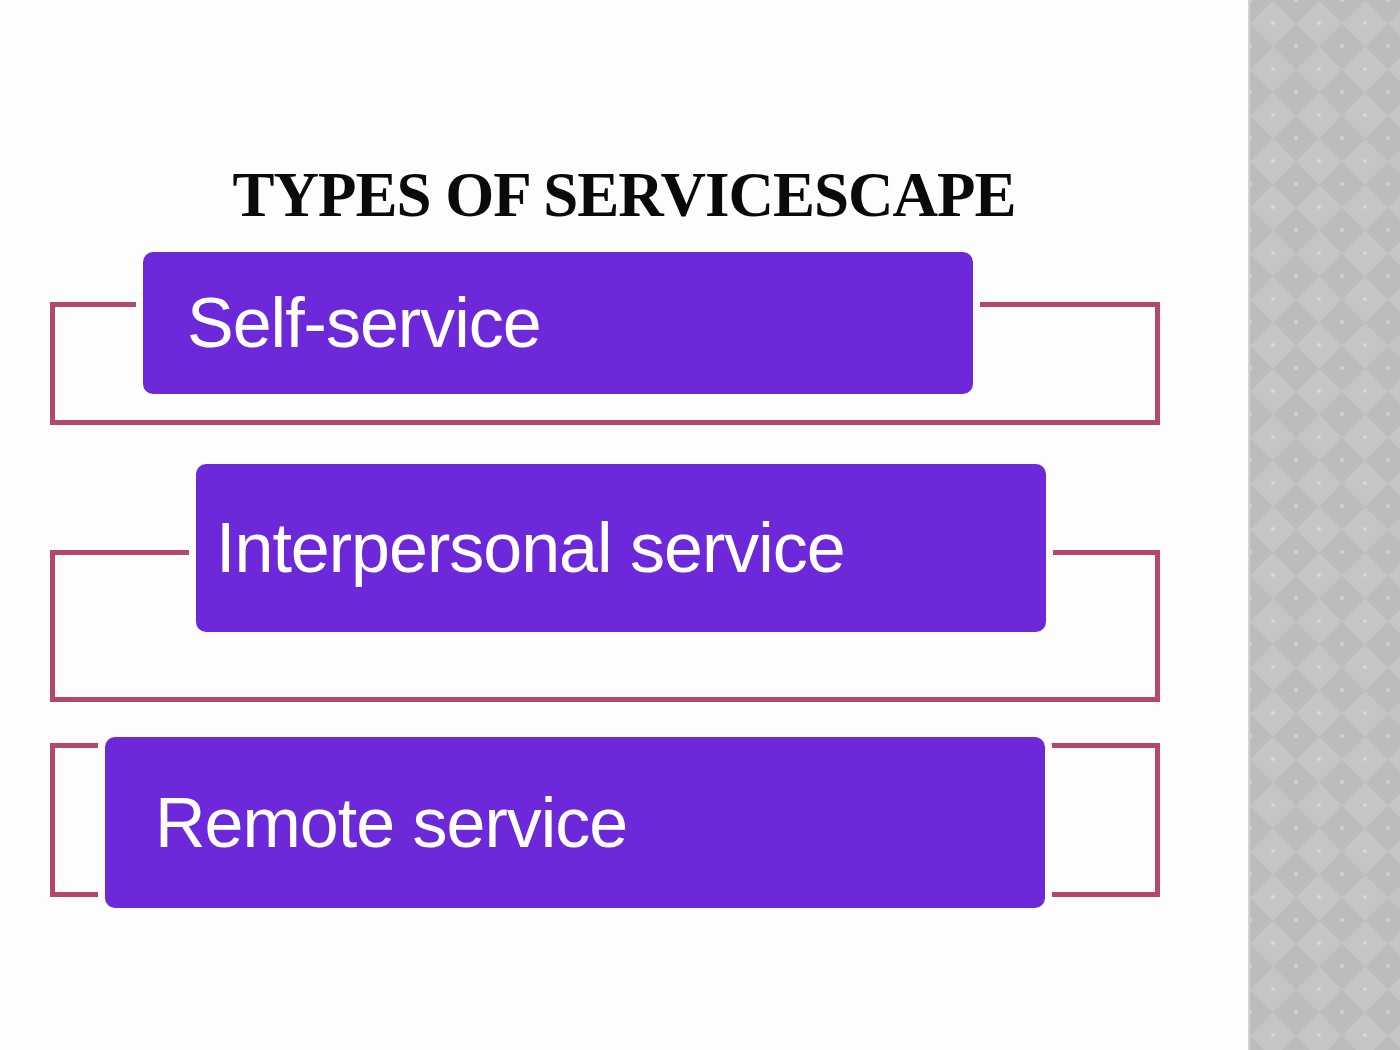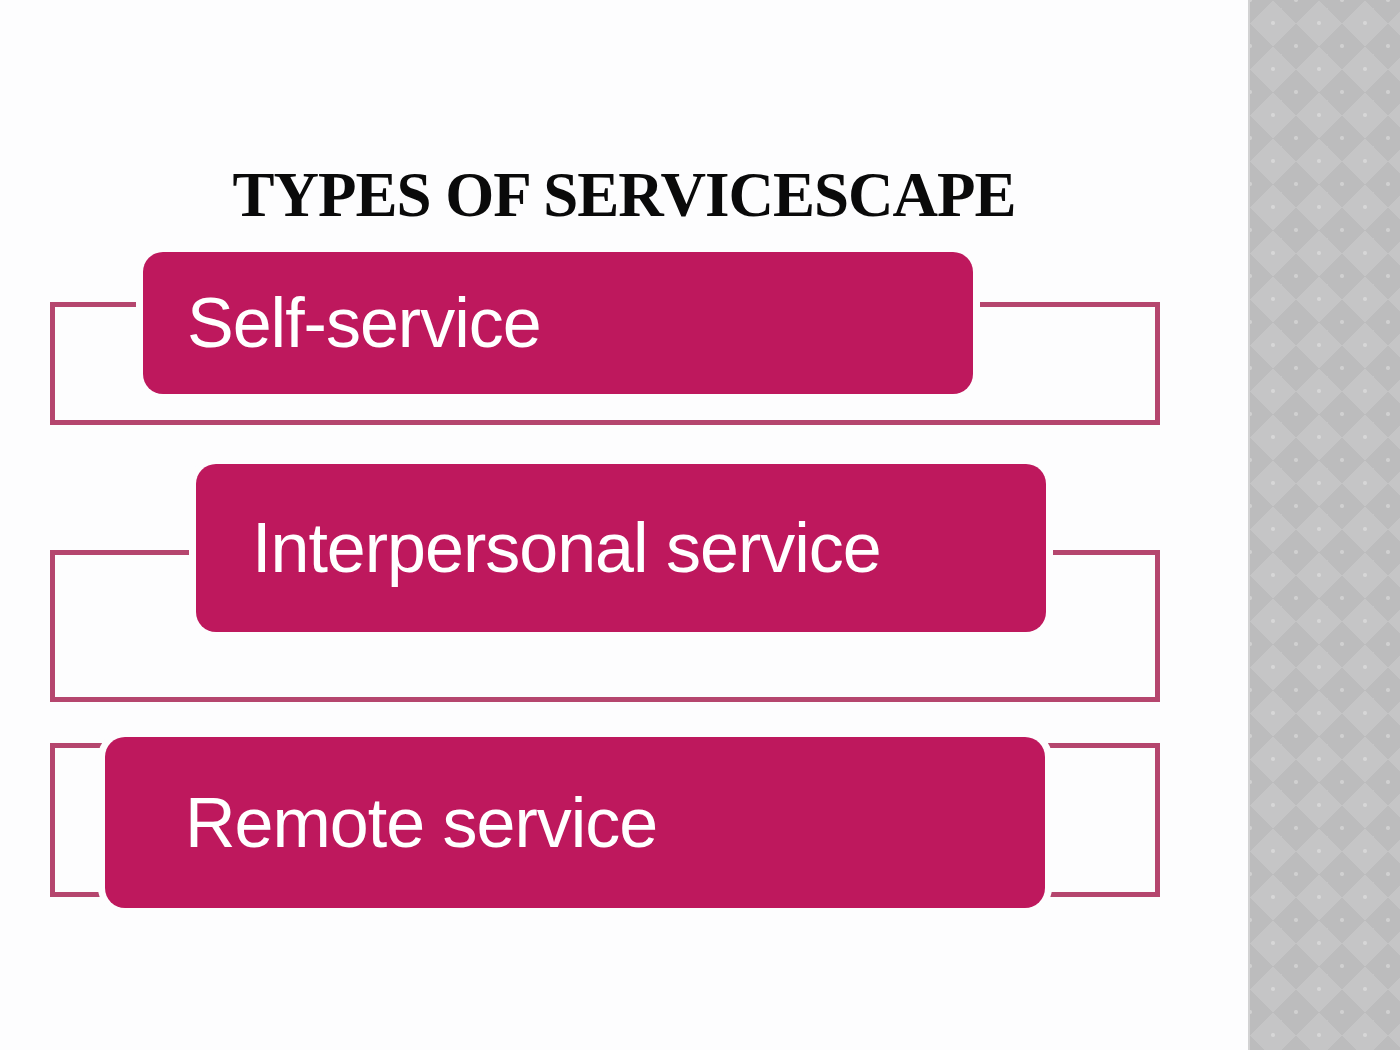--- a/index.html
+++ b/index.html
@@ -38,30 +38,30 @@
     border: 5px solid #b5466e;
     background: transparent;
     z-index: 1;
   }
   .row1 .outline { top: 302px; height: 123px; }
   .row2 .outline { top: 550px; height: 152px; }
   .row3 .outline { top: 743px; height: 154px; }
   .pill {
     box-sizing: border-box;
     position: absolute;
-    background: #be185d;
-    border-radius: 20px;
+    background: #6d28d9;
+    border-radius: 10px;
     box-shadow: 0 0 0 7px #fdfdfe;
     display: flex;
     align-items: center;
     z-index: 2;
   }
   .row1 .pill { left: 143px; top: 252px; width: 830px; height: 142px; padding-left: 44px; }
-  .row2 .pill { left: 196px; top: 464px; width: 850px; height: 168px; padding-left: 56px; }
-  .row3 .pill { left: 105px; top: 737px; width: 940px; height: 171px; padding-left: 80px; }
+  .row2 .pill { left: 196px; top: 464px; width: 850px; height: 168px; padding-left: 20px; }
+  .row3 .pill { left: 105px; top: 737px; width: 940px; height: 171px; padding-left: 50px; }
   .pill-label {
     color: #ffffff;
     font-size: 70px;
     line-height: 1;
     white-space: nowrap;
     letter-spacing: -1px;
   }
   .sidebar {
     position: absolute;
     top: 0;

